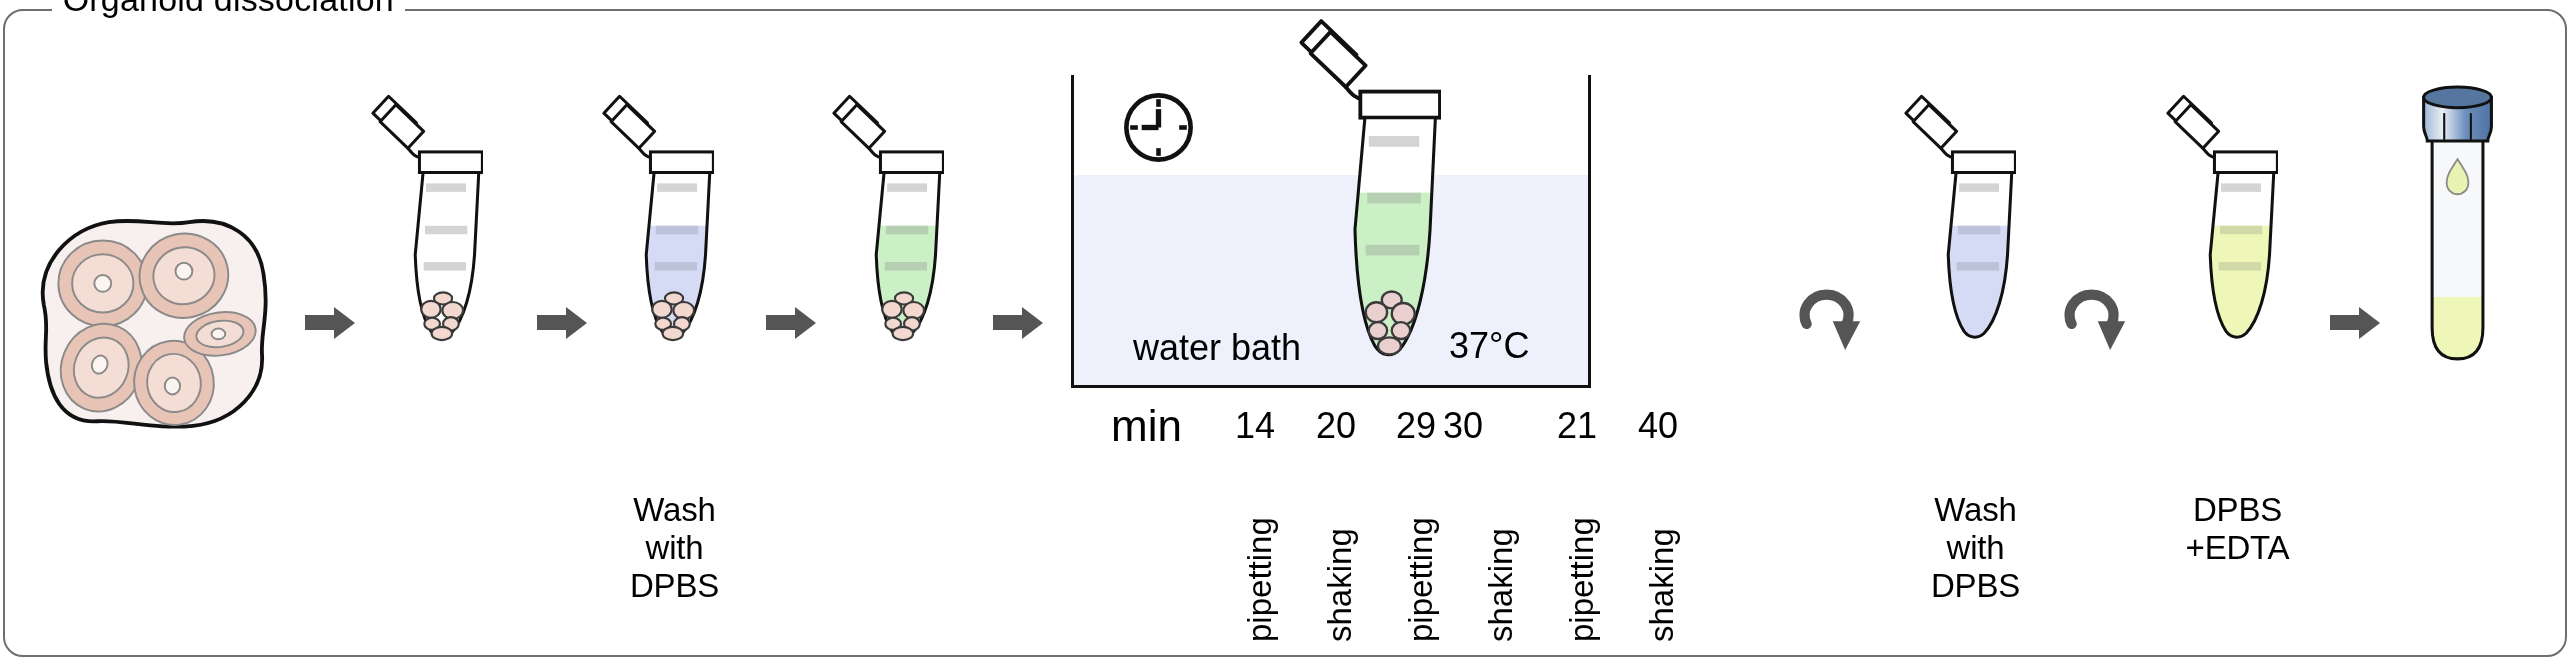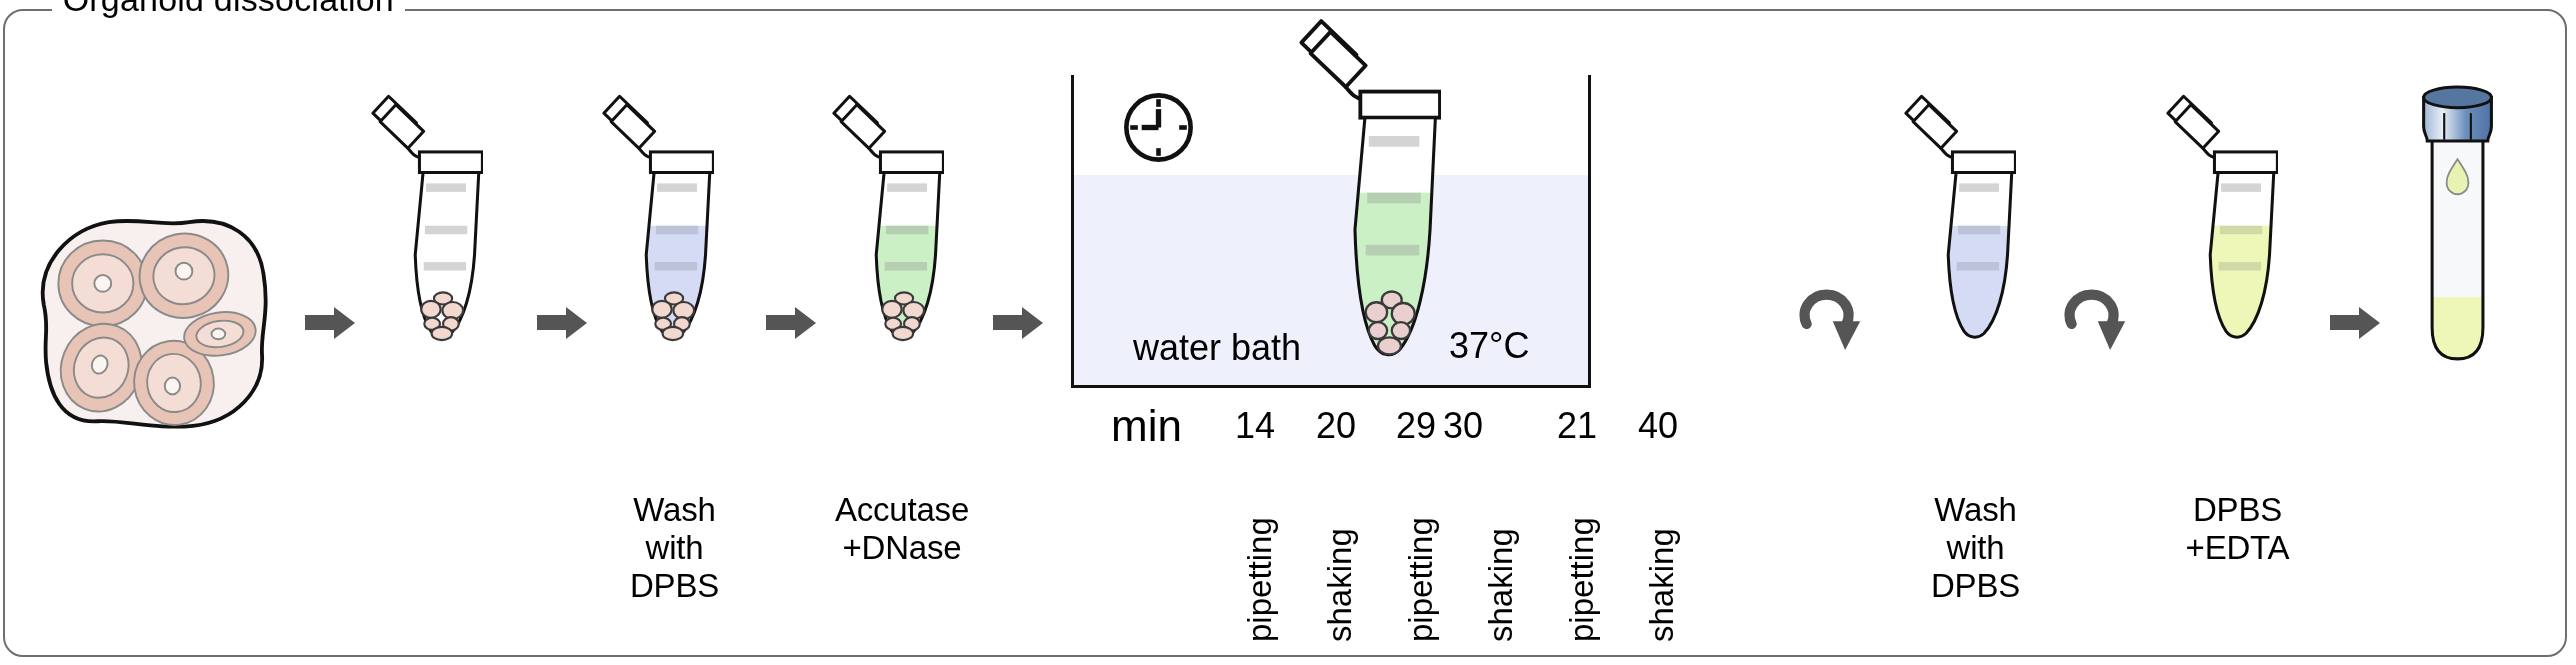--- a/index.html
+++ b/index.html
@@ -218,22 +218,20 @@
     <rect x="92" y="282" width="70" height="14" fill="#b6ceb1"></rect>
     <g stroke="#3a3a3a" stroke-width="3.5" fill="#f3d8d0">
       <ellipse cx="124" cy="342" rx="15" ry="10"></ellipse>
       <ellipse cx="104" cy="360" rx="16" ry="14"></ellipse>
       <ellipse cx="140" cy="362" rx="17" ry="14"></ellipse>
       <ellipse cx="106" cy="384" rx="13" ry="10"></ellipse>
       <ellipse cx="137" cy="384" rx="13" ry="11"></ellipse>
       <ellipse cx="122" cy="400" rx="17" ry="11"></ellipse>
     </g>
   </svg>
-  <div class="caption" style="left:814px;top:491px;width:176px;">Accutase
-+DNase</div>
 
   <div class="arrow" style="left:993px;top:307px;width:51px;height:32px;">
     <div class="shaft"></div>
       <div class="head"></div>
   </div>
 
   <div class="bath" style="left:1071px;top:75px;width:520px;height:313px;">
     <div class="bath-water" style="top:100px;bottom:0;"></div>
   </div>
 

